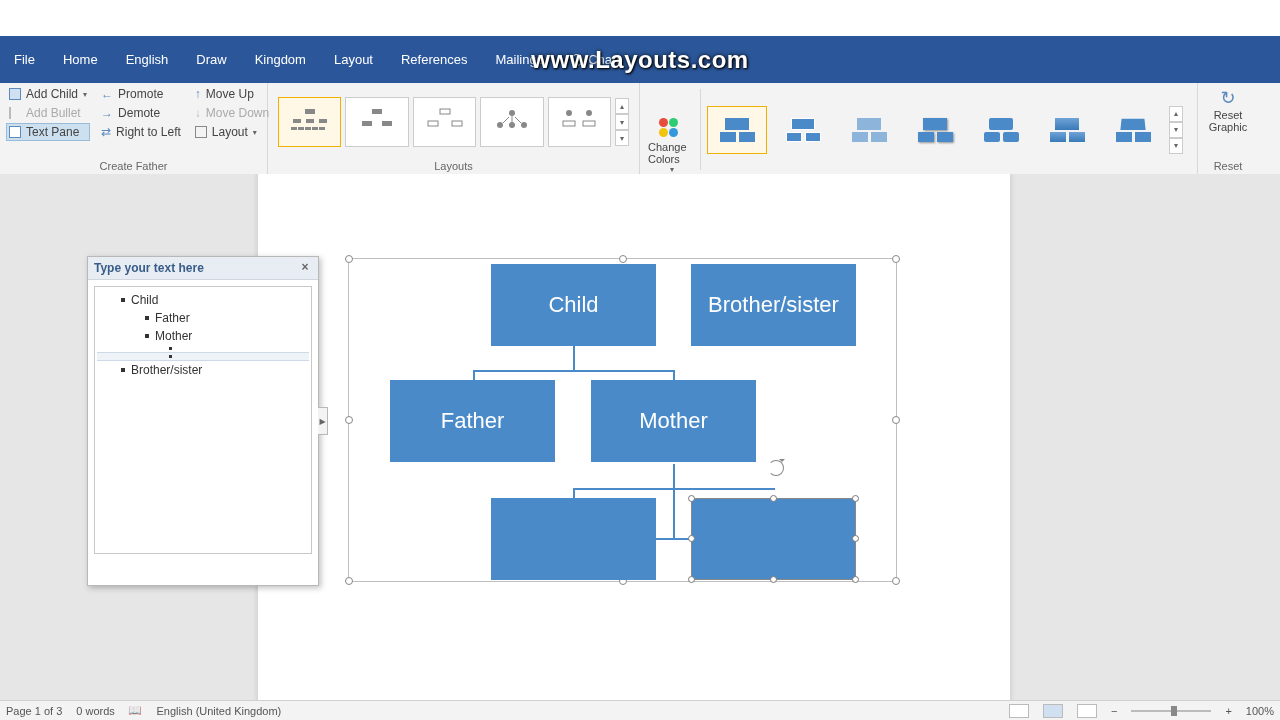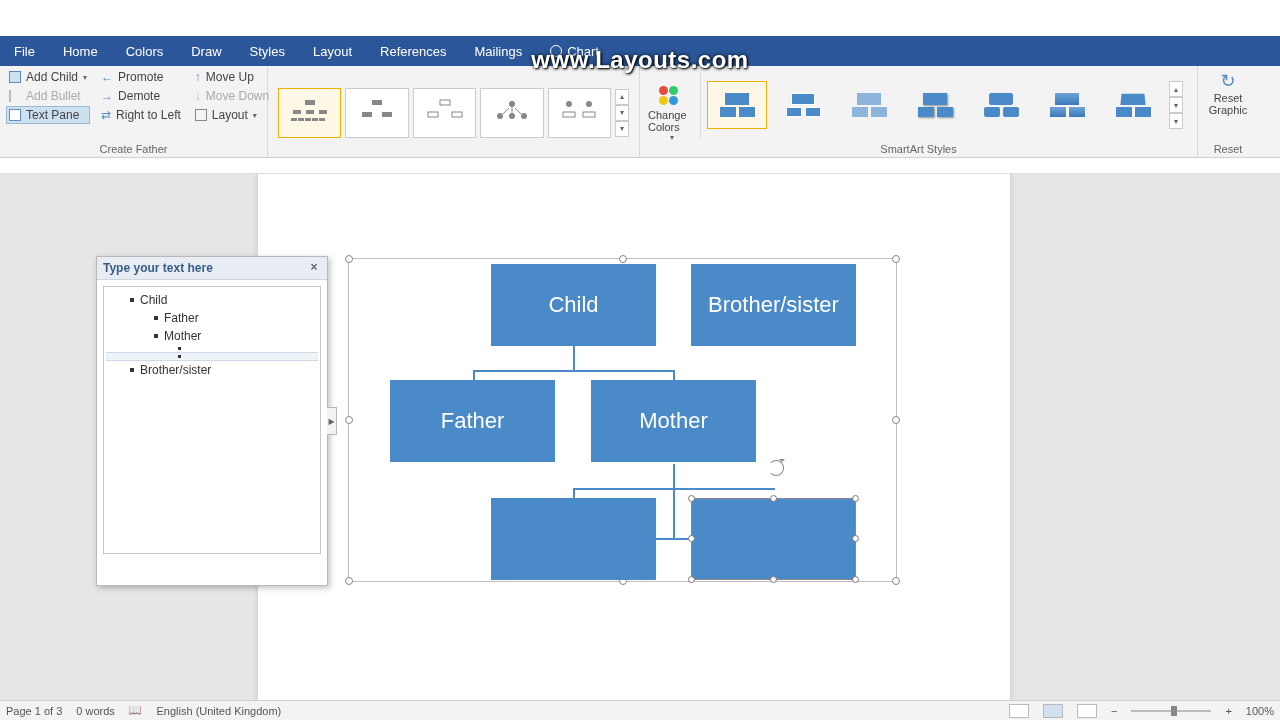--- a/index.html
+++ b/index.html
@@ -1,18 +1,18 @@
 <!DOCTYPE html>
 <html><head>
 <meta charset="utf-8">
 <style>
 *{box-sizing:border-box;margin:0;padding:0;font-family:"Segoe UI",Arial,sans-serif}
 body{background:#e6e6e6;width:1280px;height:720px;overflow:hidden;position:relative}
 .titlebar{height:36px;background:#fff}
-.tabbar{height:30px;background:#2b579a;display:flex;align-items:stretch;color:#fff;font-size:13px}
+.tabbar{height:47px;background:#2b579a;display:flex;align-items:stretch;color:#fff;font-size:13px}
 .tab{padding:0 14px;display:flex;align-items:center;cursor:pointer}
 .tell-me{flex:1;display:flex;align-items:center;color:#c7d5ea;padding-left:10px}
 .share{padding:0 14px;display:flex;align-items:center;gap:5px}
 .ribbon{height:92px;background:#f3f3f3;border-bottom:1px solid #d0d0d0;display:flex}
 .rgroup{border-right:1px solid #d8d8d8;display:flex;flex-direction:column;padding:2px 6px 0}
 .rgroup-body{flex:1;display:flex;align-items:flex-start}
 .rgroup-label{text-align:center;font-size:11px;color:#666;padding:1px 0 2px}
 .cg-col{display:flex;flex-direction:column;gap:1px;margin-right:8px}
 .cg-item{display:flex;align-items:center;gap:5px;font-size:12px;color:#444;padding:2px 3px;cursor:pointer;white-space:nowrap}
 .cg-item.disabled{color:#aaa}
@@ -27,21 +27,21 @@
 .cc-swatch{width:26px;height:20px;position:relative;margin-bottom:3px}
 .cc-swatch span{position:absolute;width:9px;height:9px;border-radius:50%}
 .styles{display:flex;gap:6px;align-items:center;padding:4px}
 .style-thumb{width:60px;height:48px;display:flex;flex-direction:column;align-items:center;justify-content:center;gap:2px}
 .style-thumb.sel{border:1px solid #f0b000;background:#fff8e6}
 .sbox{background:#4a8ac9}
 .reset{width:48px;display:flex;flex-direction:column;align-items:center;justify-content:center;font-size:11px;color:#444;padding-top:2px;cursor:pointer}
 .ruler{height:16px;background:#fff;border-bottom:1px solid #ddd}
 .canvas{position:absolute;left:0;right:0;top:174px;bottom:20px;background:#e6e6e6;overflow:hidden}
 .page{position:absolute;left:258px;top:-4px;width:752px;height:560px;background:#fff;box-shadow:0 0 6px rgba(0,0,0,.15)}
-.textpane{position:absolute;left:96px;top:82px;width:232px;height:330px;background:#fff;border:1px solid #b8b8b8;box-shadow:2px 2px 6px rgba(0,0,0,.25)}
+.textpane{position:absolute;left:87px;top:82px;width:232px;height:330px;background:#fff;border:1px solid #b8b8b8;box-shadow:2px 2px 6px rgba(0,0,0,.25)}
 .tp-head{background:#e8edf3;border-bottom:1px solid #cfd6de;padding:4px 6px;font-size:12px;font-weight:bold;color:#385d8a;display:flex;justify-content:space-between;align-items:center}
 .tp-close{width:14px;height:14px;font-size:12px;color:#666;cursor:pointer;text-align:center;line-height:12px}
 .tp-body{border:1px solid #c8c8c8;margin:6px;height:268px;font-size:12px;color:#333;padding:4px 2px;background:#fff}
 .tp-item{padding:2px 4px;display:flex;align-items:center;gap:6px}
 .tp-item.sel{background:#eef3f8;border-top:1px solid #cdd9e6;border-bottom:1px solid #cdd9e6}
 .bullet{width:4px;height:4px;background:#333;display:inline-block}
 .tp-foot{border:1px solid #c8c8c8;margin:0 6px 6px;padding:3px 6px;font-size:12px;color:#333;background:#fff}
 .tp-handle{position:absolute;right:-10px;top:50%;width:10px;height:28px;margin-top:-14px;background:#f3f3f3;border:1px solid #b8b8b8;border-left:none;display:flex;align-items:center;justify-content:center;font-size:8px;color:#666}
 .sa-sel{position:absolute;left:348px;top:84px;width:549px;height:324px;border:1px solid #bfbfbf}
 .handle{position:absolute;width:8px;height:8px;background:#fff;border:1px solid #888;border-radius:50%}
@@ -60,23 +60,23 @@
 svg.tiny{width:40px;height:30px}
 </style>
 </head>
 <body>
 
 <div class="titlebar"></div>
 
 <div class="tabbar">
   <div class="tab">File</div>
   <div class="tab">Home</div>
-  <div class="tab">Colors</div>
+  <div class="tab">English</div>
   <div class="tab">Draw</div>
-  <div class="tab">Styles</div>
+  <div class="tab">Kingdom</div>
   <div class="tab">Layout</div>
   <div class="tab">References</div>
   <div class="tab">Mailings</div>
   <div class="share">
     <span style="width:12px;height:12px;border:1.5px solid #fff;border-radius:50%;display:inline-block"></span>
     <span>Chart</span>
   </div>
 </div>
 
 <div class="ribbon">
@@ -177,20 +177,21 @@
             <rect x="4" y="14" width="12" height="5" fill="none" stroke="#888"></rect>
             <rect x="24" y="14" width="12" height="5" fill="none" stroke="#888"></rect>
           </svg>
         </div>
       <div class="gal-arrows">
           <div>▴</div>
           <div>▾</div>
           <div>▾</div>
         </div>
     </div>
+    <div class="rgroup-label">Layouts</div>
   </div>
 
   <div class="rgroup" style="width:558px">
     <div class="rgroup-body" style="align-items:stretch">
       <div class="change-colors">
         <div class="cc-swatch">
           <span style="background:#e74c3c;left:0;top:0"></span>
             <span style="background:#2ecc71;left:10px;top:0"></span>
           <span style="background:#f1c40f;left:0;top:10px"></span>
             <span style="background:#3498db;left:10px;top:10px"></span>
@@ -249,21 +250,20 @@
               <div class="sbox" style="width:16px;height:10px"></div>
             </div>
           </div>
         <div class="gal-arrows">
             <div>▴</div>
             <div>▾</div>
             <div>▾</div>
           </div>
       </div>
     </div>
-    <div class="rgroup-label">SmartArt Styles</div>
   </div>
 
   <div class="rgroup" style="width:60px;border-right:none">
     <div class="rgroup-body">
         <div class="reset">
       <span style="color:#5b8bbf;font-size:18px">↻</span>
       <span>Reset</span>
           <span>Graphic</span>
     </div>
       </div>

